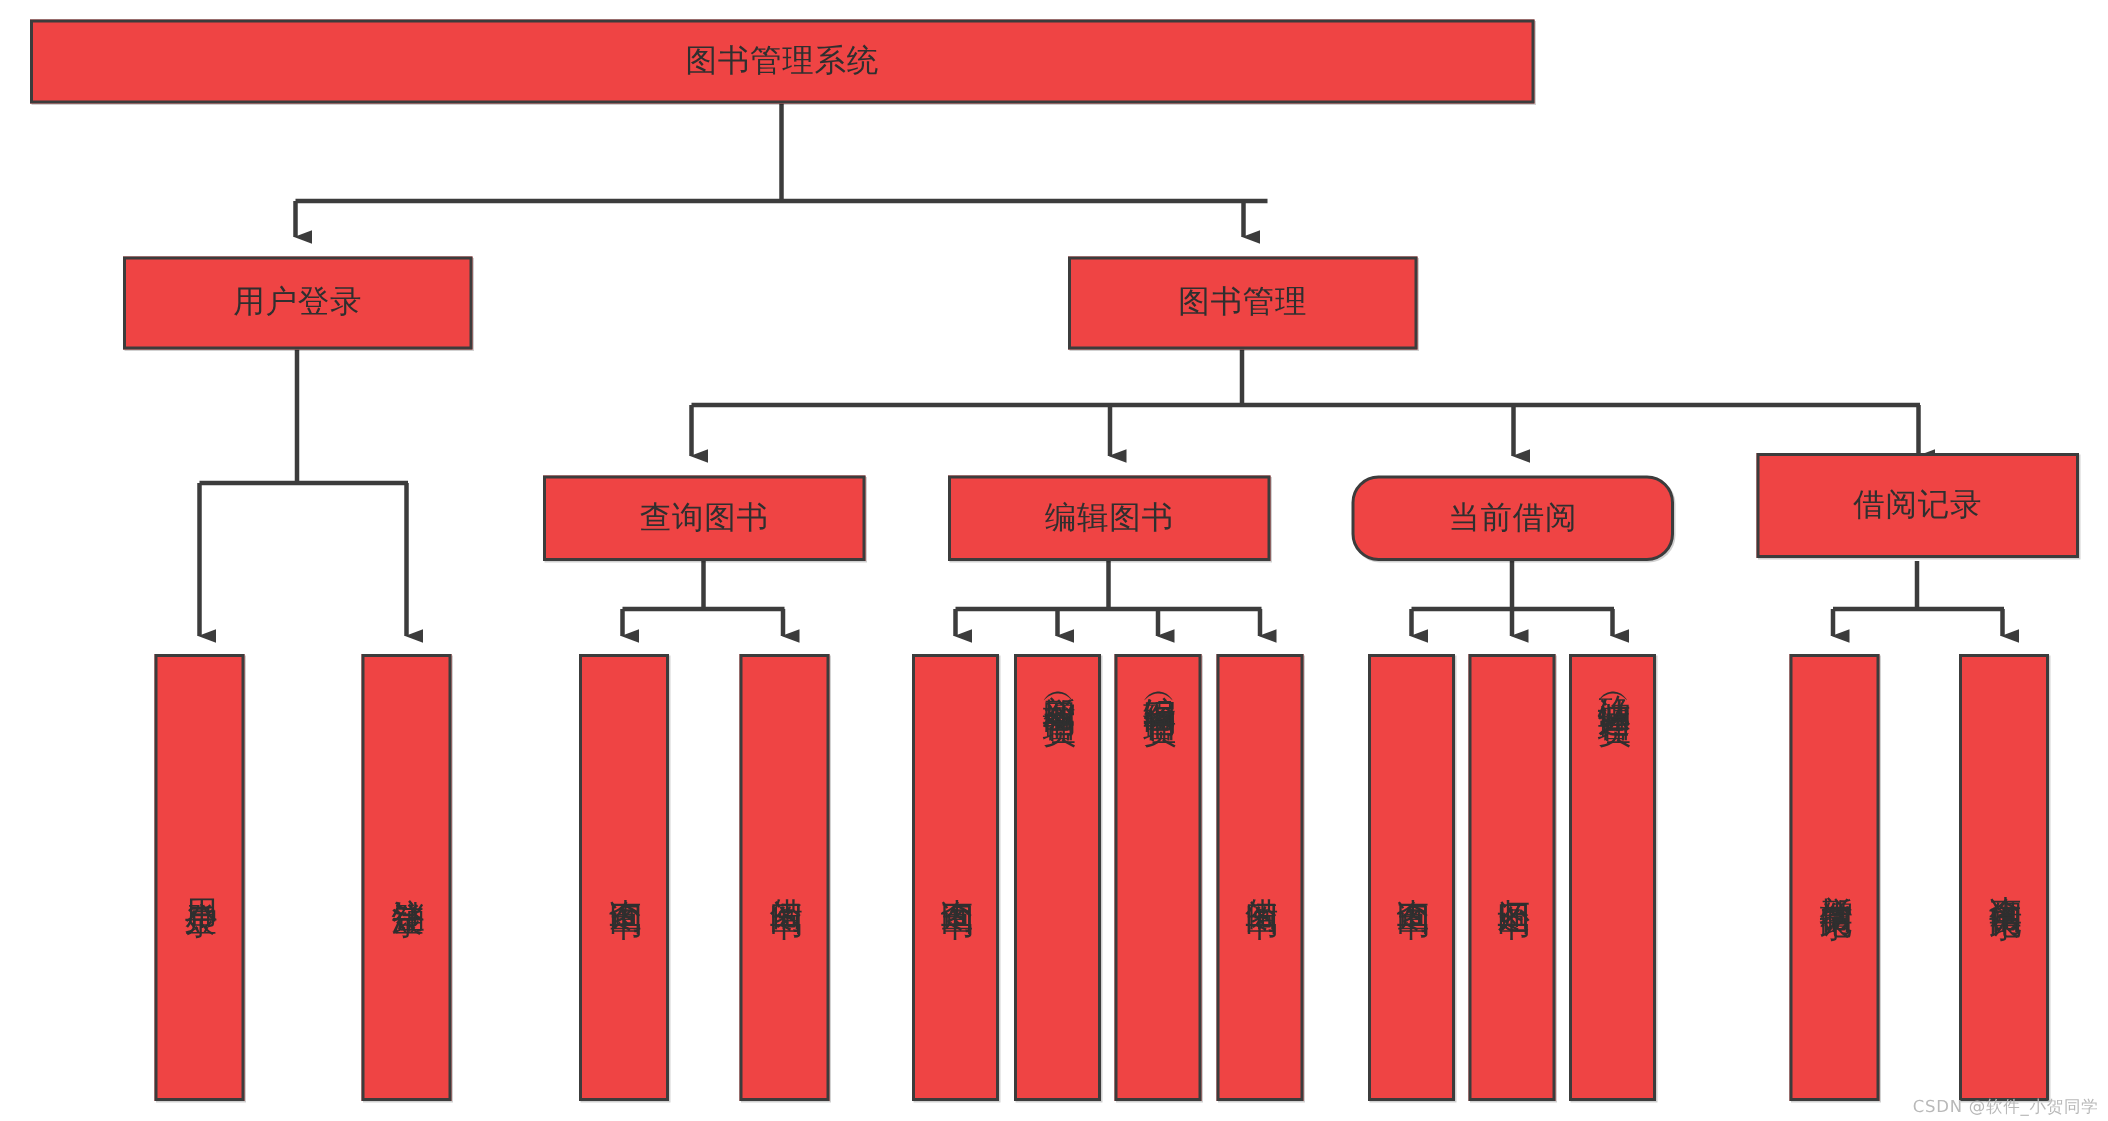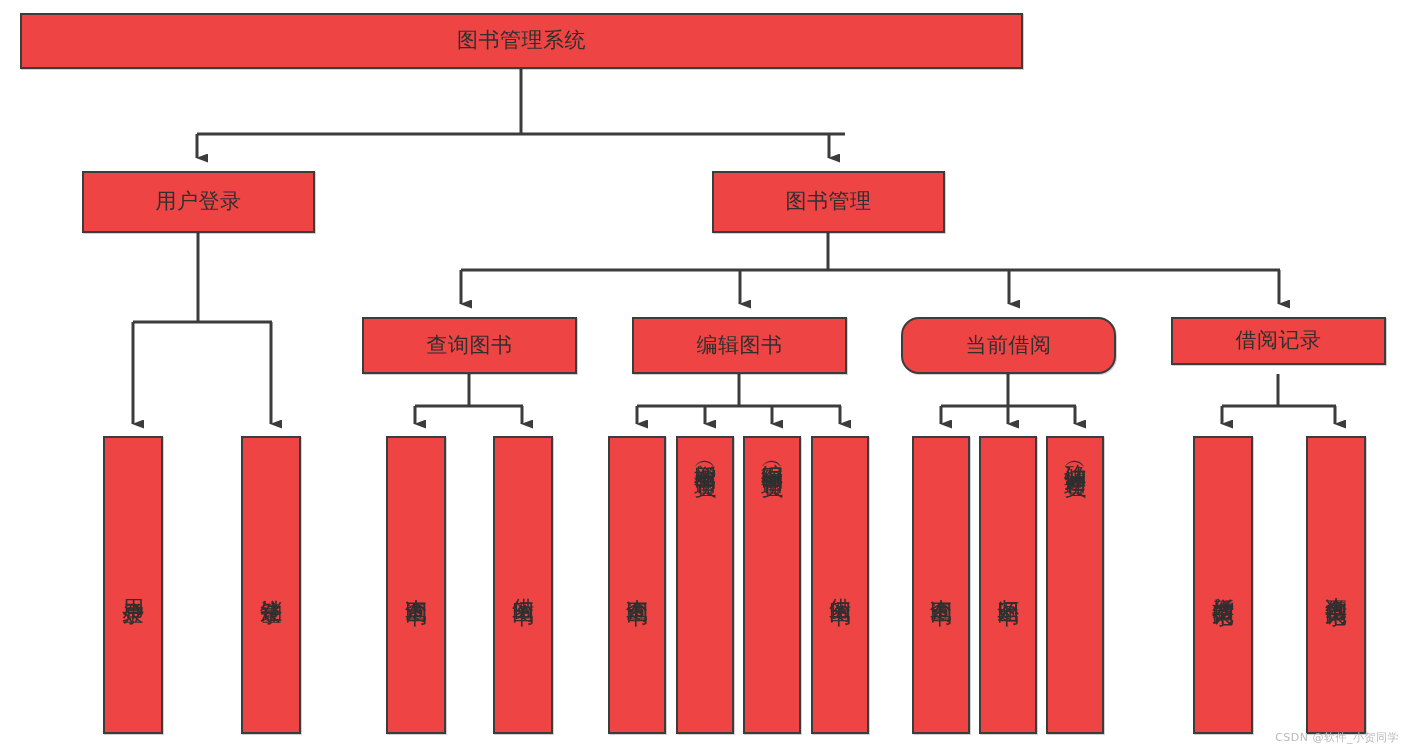--- a/index.html
+++ b/index.html
@@ -145,21 +145,21 @@
   </div>
 
   <div class="node" style="left:632px; top:317px; width:215px; height:57px;">
     <span class="lbl">编辑图书</span>
   </div>
 
   <div class="node" style="left:901px; top:317px; width:215px; height:57px;border-radius:18px;">
     <span class="lbl">当前借阅</span>
   </div>
 
-  <div class="node" style="left:1171px; top:317px; width:215px; height:48px;">
+  <div class="node" style="left:1171px; top:302px; width:215px; height:70px;">
     <span class="lbl">借阅记录</span>
   </div>
 
   <div class="node vert mid" style="left:103px; top:436px; width:60px; height:298px;">
     <span class="lbl">用户登录</span>
   </div>
 
   <div class="node vert mid" style="left:241px; top:436px; width:60px; height:298px;">
     <span class="lbl">注销登录</span>
   </div>

